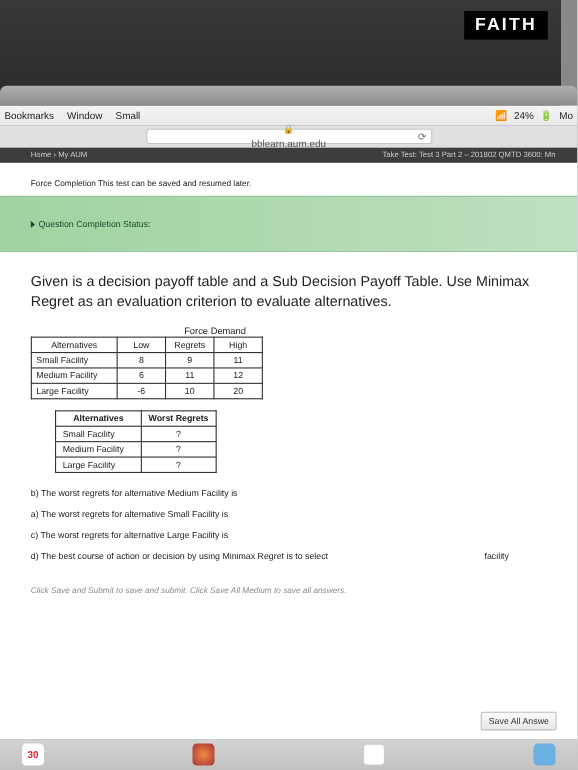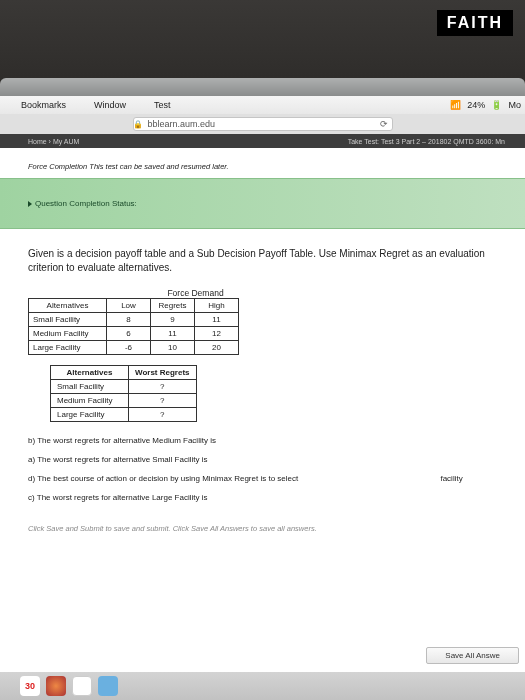--- a/index.html
+++ b/index.html
@@ -6,21 +6,21 @@
     body {
       width: 525px;
       height: 700px;
       font-family: Arial, Helvetica, sans-serif;
       background: #888;
       overflow: hidden;
       position: relative;
     }
     .backdrop-top {
       position: absolute;
-      top: 0; left: 0; right: 0;
+      top: 0; left: 0; right: 15px;
       height: 113px;
       background: linear-gradient(180deg, #3a3836 0%, #2a2826 100%);
     }
     .faith-sign {
       position: absolute;
       top: 10px; right: 12px;
       background: #000;
       color: #fff;
       font-weight: 900;
       font-size: 16px;
@@ -39,43 +39,45 @@
       top: 96px; left: 0; right: 0;
       height: 18px;
       background: linear-gradient(180deg, #f5f5f5 0%, #e8e8e8 100%);
       display: flex;
       align-items: center;
       font-size: 9px;
       color: #222;
       padding: 0 4px;
       justify-content: space-between;
     }
-    .menu-bar .left { display: flex; gap: 28px; margin-left: 17px; }
+    .menu-bar .left { display: flex; gap: 12px; }
     .menu-bar .right { display: flex; gap: 6px; align-items: center; }
     .url-bar {
       position: absolute;
       top: 114px; left: 0; right: 0;
       height: 20px;
       background: #e0e0e0;
       display: flex;
       align-items: center;
       justify-content: center;
       font-size: 9px;
     }
     .url-field {
       background: #fff;
       border: 1px solid #c5c5c5;
       border-radius: 3px;
       width: 260px;
       height: 14px;
       display: flex;
       align-items: center;
+      justify-content: center;
       color: #555;
       gap: 4px;
       position: relative;
+      flex-direction: column;
     }
     .url-field .refresh {
       position: absolute;
       right: 4px;
       font-size: 9px;
       color: #666;
     }
     .content-area {
       position: absolute;
       top: 134px; left: 0; right: 0; bottom: 28px;
@@ -90,21 +92,21 @@
       display: flex;
       align-items: center;
       justify-content: space-between;
       padding: 0 20px 0 28px;
     }
     .infoline {
       color: #222;
       font-size: 7.5px;
       padding: 2px 28px;
     }
-    .force-line { padding: 1px 28px 3px; font-size: 7.5px; color: #222; font-style: italic; }
+    .force-line { padding: 1px 28px 3px; font-size: 7.5px; color: #222; }
     .qcs-band {
       margin: 4px 0 0 0;
       background: linear-gradient(90deg, #9fd3a1 0%, #bfe0c0 100%);
       color: #1a4a2a;
       font-size: 8px;
       padding: 20px 28px;
       border-top: 1px solid #88c08a;
       border-bottom: 1px solid #88c08a;
     }
     .qcs-band .tri {
@@ -120,21 +122,21 @@
       padding: 18px 28px 8px;
       color: #222;
     }
     .q-title {
       font-size: 10px;
       font-weight: bold;
       letter-spacing: 0.5px;
       margin-bottom: 10px;
     }
     .q-prompt {
-      font-size: 10px;
+      font-size: 13px;
       line-height: 1.35;
       margin-bottom: 14px;
     }
     .future-hdr {
       font-size: 8.5px;
       text-align: center;
       width: 245px;
       margin-left: 0;
       padding-left: 90px;
     }
@@ -171,38 +173,39 @@
       margin-left: 140px;
     }
     .instr {
       color: #8a8a8a;
       font-style: italic;
       font-size: 7.5px;
       margin-top: 22px;
     }
     .save-btn {
       position: absolute;
-      right: 6px;
+      right: 19px;
       bottom: 8px;
       background: linear-gradient(180deg, #fafafa, #e8e8e8);
       border: 1px solid #bcbcbc;
       border-radius: 2px;
       font-size: 8px;
-      padding: 3px 18px;
+      padding: 3px 6px;
       color: #333;
     }
     .dock {
       position: absolute;
       bottom: 0; left: 0; right: 0;
       height: 28px;
       background: linear-gradient(180deg, rgba(230,230,230,0.8), rgba(200,200,200,0.9));
       display: flex;
       align-items: center;
       padding: 12px 20px;
       gap: 6px;
+      justify-content: space-between;
     }
     .dock-icon {
       width: 20px; height: 20px;
       border-radius: 4px;
     }
     .di1 { background: #fff; border: 1px solid #ccc; }
     .di2 { background: radial-gradient(circle,#e84,#a33); }
     .di3 { background: #6ab0e0; }
     .di4 { background: #fff; display:flex;align-items:center;justify-content:center;color:#d22;font-size:9px;font-weight:bold;}
     .lock-icon::before { content: "🔒"; font-size: 8px; }
@@ -212,21 +215,21 @@
 
 <div class="backdrop-top">
   <div class="faith-sign">FAITH</div>
 </div>
 <div class="laptop-edge"></div>
 
 <div class="menu-bar">
   <div class="left">
     <span>Bookmarks</span>
     <span>Window</span>
-    <span>Test</span>
+    <span>Small</span>
   </div>
   <div class="right">
     <span>📶</span>
     <span>24%</span>
     <span>🔋</span>
     <span>Mo</span>
   </div>
 </div>
 
 <div class="url-bar">
@@ -301,27 +304,27 @@
       </tr>
       <tr>
         <td class="alt">Large Facility</td>
         <td>?</td>
       </tr>
     </tbody>
       </table>
 
     <div class="sub-q">b) The worst regrets for alternative Medium Facility is</div>
     <div class="sub-q">a) The worst regrets for alternative Small Facility is</div>
+    <div class="sub-q">c) The worst regrets for alternative Large Facility is</div>
     <div class="sub-q">
       <span>d) The best course of action or decision by using Minimax Regret is to select</span>
       <span class="blank-right">facility</span>
     </div>
-    <div class="sub-q">c) The worst regrets for alternative Large Facility is</div>
-
-    <div class="instr">Click Save and Submit to save and submit. Click Save All Answers to save all answers.</div>
+
+    <div class="instr">Click Save and Submit to save and submit. Click Save All Medium to save all answers.</div>
   </div>
 
   <button class="save-btn">Save All Answe</button>
 </div>
 
 <div class="dock">
   <div class="dock-icon di4">30</div>
   <div class="dock-icon di2"></div>
   <div class="dock-icon di1"></div>
   <div class="dock-icon di3"></div>

